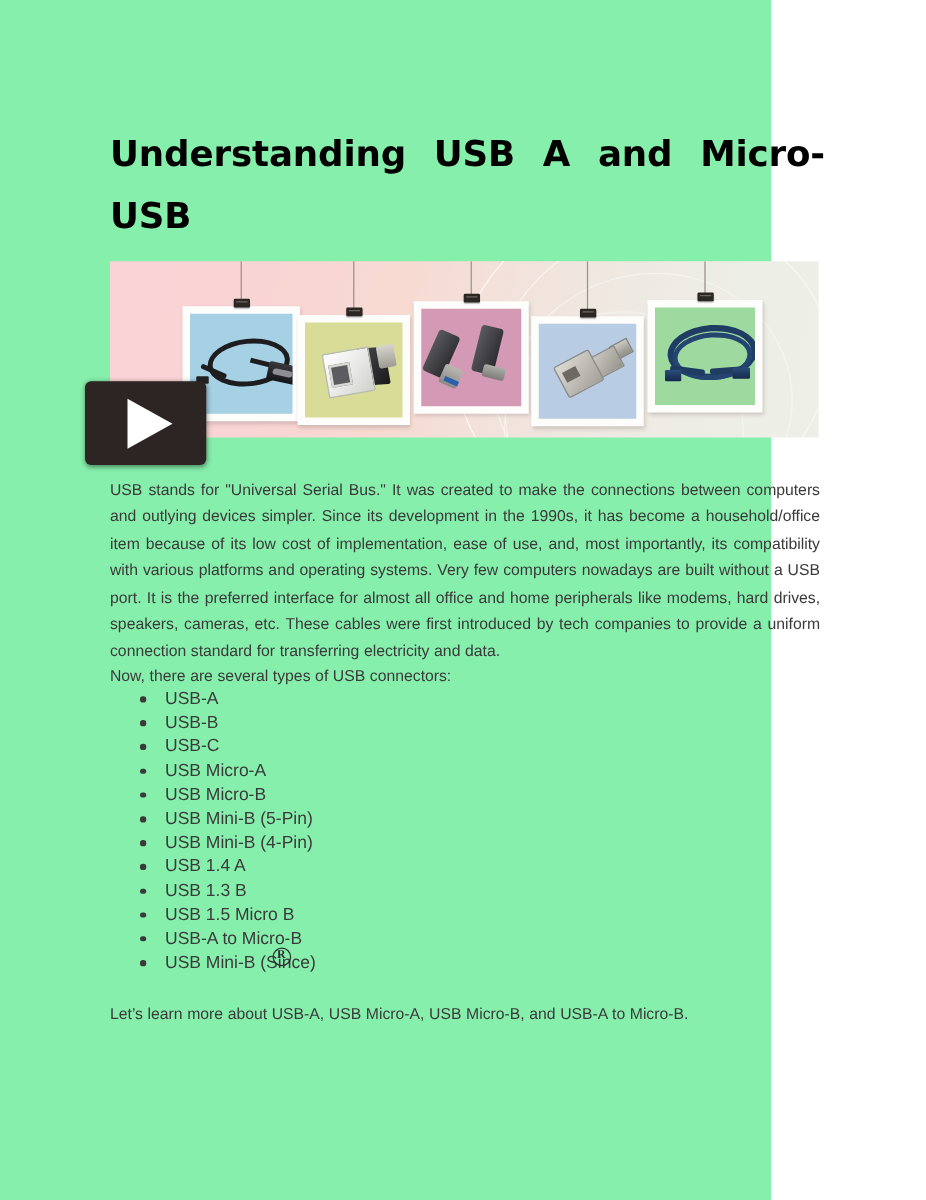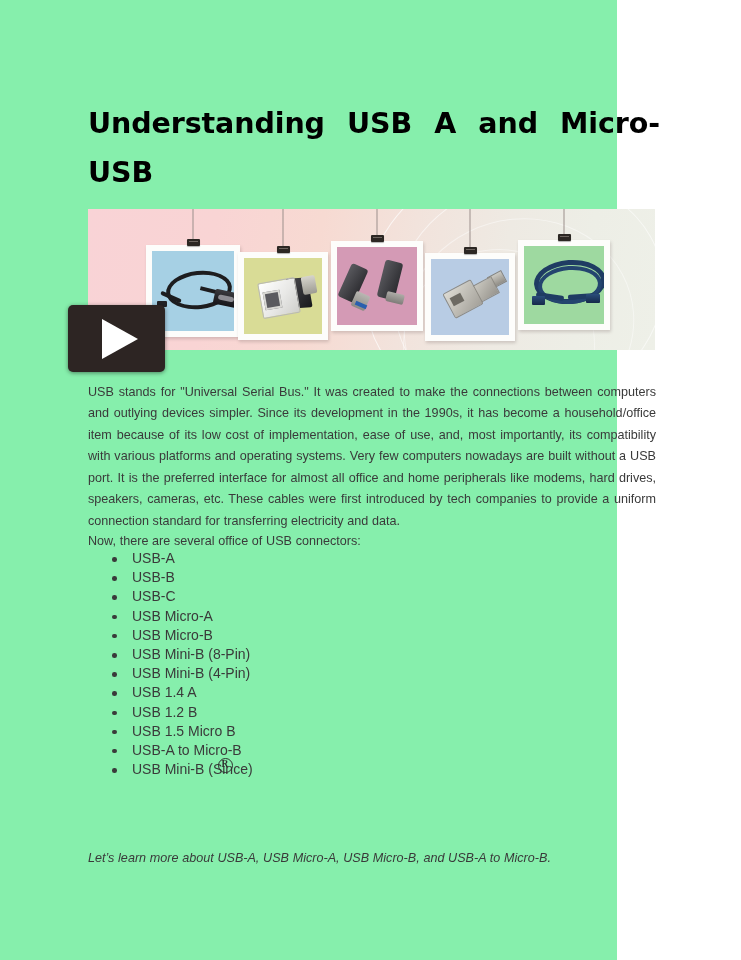--- a/index.html
+++ b/index.html
@@ -345,21 +345,21 @@
     width: 568px;
     font-size: 12.6px;
     line-height: 21.5px;
     color: #3a3a3a;
     text-align: justify;
     text-align-last: left;
     word-spacing: 0.2px;
   }
   #intro-paragraph { top: 369px; }
   #types-lead      { top: 518px; text-align: left; }
-  #closing-paragraph { top: 835px; text-align: left; font-style: italic; }
+  #closing-paragraph { top: 788px; text-align: left; }
 
   
   .bullets {
     position: absolute;
     left: 110px;
     top: 549px;
     margin: 0;
     padding: 0;
     list-style: none;
   }
@@ -482,32 +482,32 @@
       </div>
     </div>
   </div>
 
   <div class="play-overlay">
     <span class="tri"></span>
   </div>
 
   <p class="para" id="intro-paragraph">USB stands for "Universal Serial Bus." It was created to make the connections between computers and outlying devices simpler. Since its development in the 1990s, it has become a household/office item because of its low cost of implementation, ease of use, and, most importantly, its compatibility with various platforms and operating systems. Very few computers nowadays are built without a  USB port. It is the preferred interface for almost all office and home peripherals like modems, hard  drives, speakers, cameras, etc. These cables were first introduced by tech companies to provide a  uniform connection standard for transferring electricity and data.</p>
 
-  <p class="para" id="types-lead">Now, there are several office of USB connectors:</p>
+  <p class="para" id="types-lead">Now, there are several types of USB connectors:</p>
 
   <ul class="bullets">
     <li>USB-A</li>
     <li>USB-B</li>
     <li>USB-C</li>
     <li>USB Micro-A</li>
     <li>USB Micro-B</li>
-    <li>USB Mini-B (8-Pin)</li>
+    <li>USB Mini-B (5-Pin)</li>
     <li>USB Mini-B (4-Pin)</li>
     <li>USB 1.4 A</li>
-    <li>USB 1.2 B</li>
+    <li>USB 1.3 B</li>
     <li>USB 1.5 Micro B</li>
     <li>USB-A to Micro-B</li>
     <li>USB Mini-B (Since)</li>
   </ul>
 
   <div class="cursor-artifact"></div>
 
   <p class="para" id="closing-paragraph">Let’s learn more about USB-A, USB Micro-A, USB Micro-B, and USB-A to Micro-B.</p>
 
 </div>

